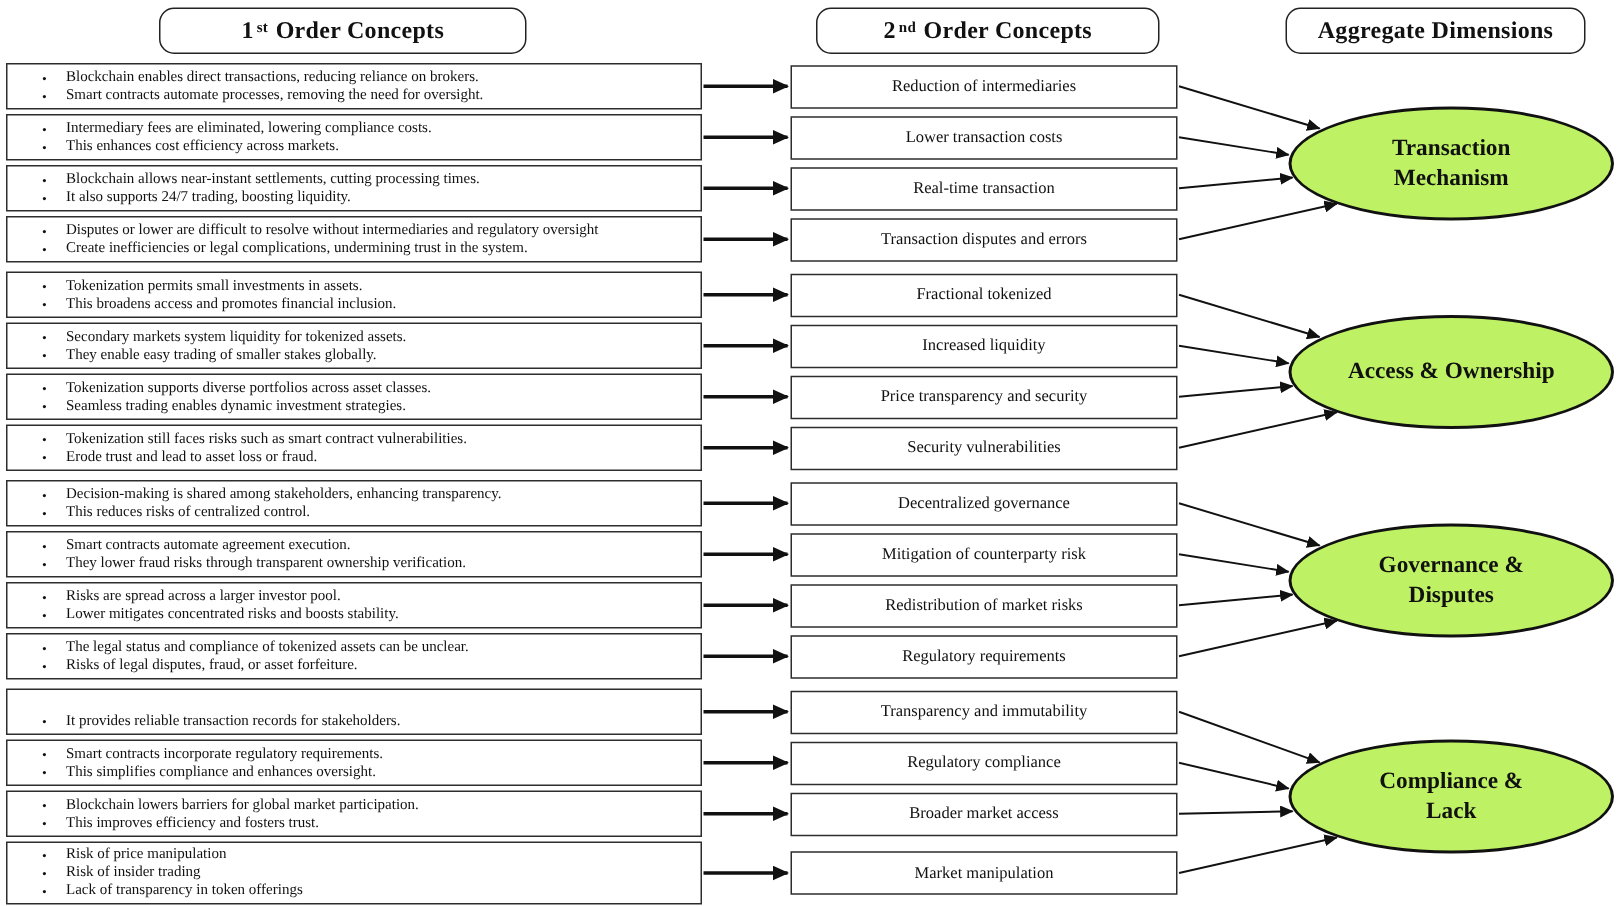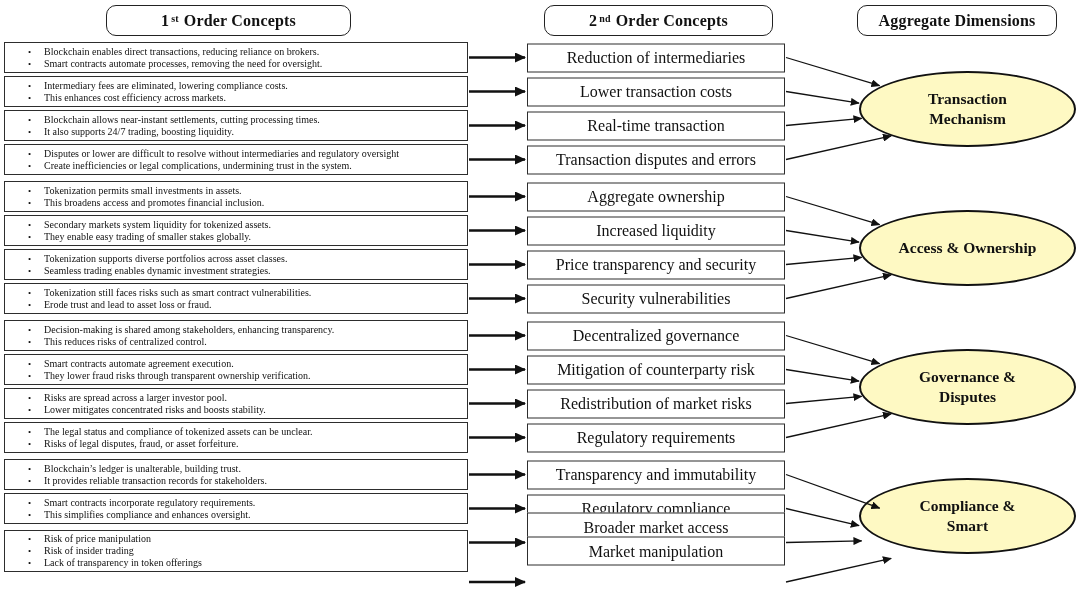--- a/index.html
+++ b/index.html
@@ -70,36 +70,36 @@
   .mid-box {
     position: absolute;
     left: 527px;
     width: 258px;
     height: 29px;
     border: 1.6px solid #2d2d2d;
     background: #ffffff;
     display: flex;
     align-items: center;
     justify-content: center;
-    font-size: 16px;
+    font-size: 11px;
   }
   .row { position: relative; height: auto; }
   .row .mid-box { top: 50%; transform: translateY(-50%); }
 
   
   .ellipse {
     position: absolute;
     right: 4px;
     top: 50%;
     transform: translateY(-50%);
     width: 217px;
     height: 76px;
     border: 2.4px solid #111111;
     border-radius: 50%;
-    background: #fef9c3;
+    background: #bef264;
     display: flex;
     flex-direction: column;
     align-items: center;
     justify-content: center;
     text-align: center;
   }
   .dim-line { font-weight: bold; font-size: 15.5px; line-height: 20px; }
 
   
   #connectors {
@@ -175,21 +175,21 @@
         </div>
     </section>
 
     <section class="group">
       <div class="row">
         <div class="left-box">
             <div class="bullet">Tokenization permits small investments in assets.</div>
             <div class="bullet">This broadens access and promotes financial inclusion.</div>
           </div>
         <div class="mid-box">
-            <span>Aggregate ownership</span>
+            <span>Fractional tokenized</span>
           </div>
       </div>
       <div class="row">
         <div class="left-box">
             <div class="bullet">Secondary markets system liquidity for tokenized assets.</div>
             <div class="bullet">They enable easy trading of smaller stakes globally.</div>
           </div>
         <div class="mid-box">
             <span>Increased liquidity</span>
           </div>
@@ -256,54 +256,57 @@
       </div>
       <div class="ellipse">
           <div class="dim-line">Governance &amp;</div>
           <div class="dim-line">Disputes</div>
         </div>
     </section>
 
     <section class="group">
       <div class="row">
         <div class="left-box">
-            <div class="bullet">Blockchain’s ledger is unalterable, building trust.</div>
             <div class="bullet">It provides reliable transaction records for stakeholders.</div>
           </div>
         <div class="mid-box">
             <span>Transparency and immutability</span>
           </div>
       </div>
       <div class="row">
         <div class="left-box">
             <div class="bullet">Smart contracts incorporate regulatory requirements.</div>
             <div class="bullet">This simplifies compliance and enhances oversight.</div>
           </div>
         <div class="mid-box">
             <span>Regulatory compliance</span>
           </div>
       </div>
       <div class="row">
+        <div class="left-box">
+            <div class="bullet">Blockchain lowers barriers for global market participation.</div>
+            <div class="bullet">This improves efficiency and fosters trust.</div>
+          </div>
         <div class="mid-box">
             <span>Broader market access</span>
           </div>
       </div>
       <div class="row">
         <div class="left-box">
             <div class="bullet">Risk of price manipulation</div>
             <div class="bullet">Risk of insider trading</div>
             <div class="bullet">Lack of transparency in token offerings</div>
           </div>
         <div class="mid-box">
             <span>Market manipulation</span>
           </div>
       </div>
       <div class="ellipse">
           <div class="dim-line">Compliance &amp;</div>
-          <div class="dim-line">Smart</div>
+          <div class="dim-line">Lack</div>
         </div>
     </section>
 
   </div>
 
   <svg id="connectors" xmlns="http://www.w3.org/2000/svg">
     <defs>
       <marker id="ah-big" markerUnits="userSpaceOnUse" markerWidth="11" markerHeight="10" refX="10" refY="5" orient="auto">
         <path d="M0,0 L11,5 L0,10 Z" fill="#111111"></path>
       </marker>

